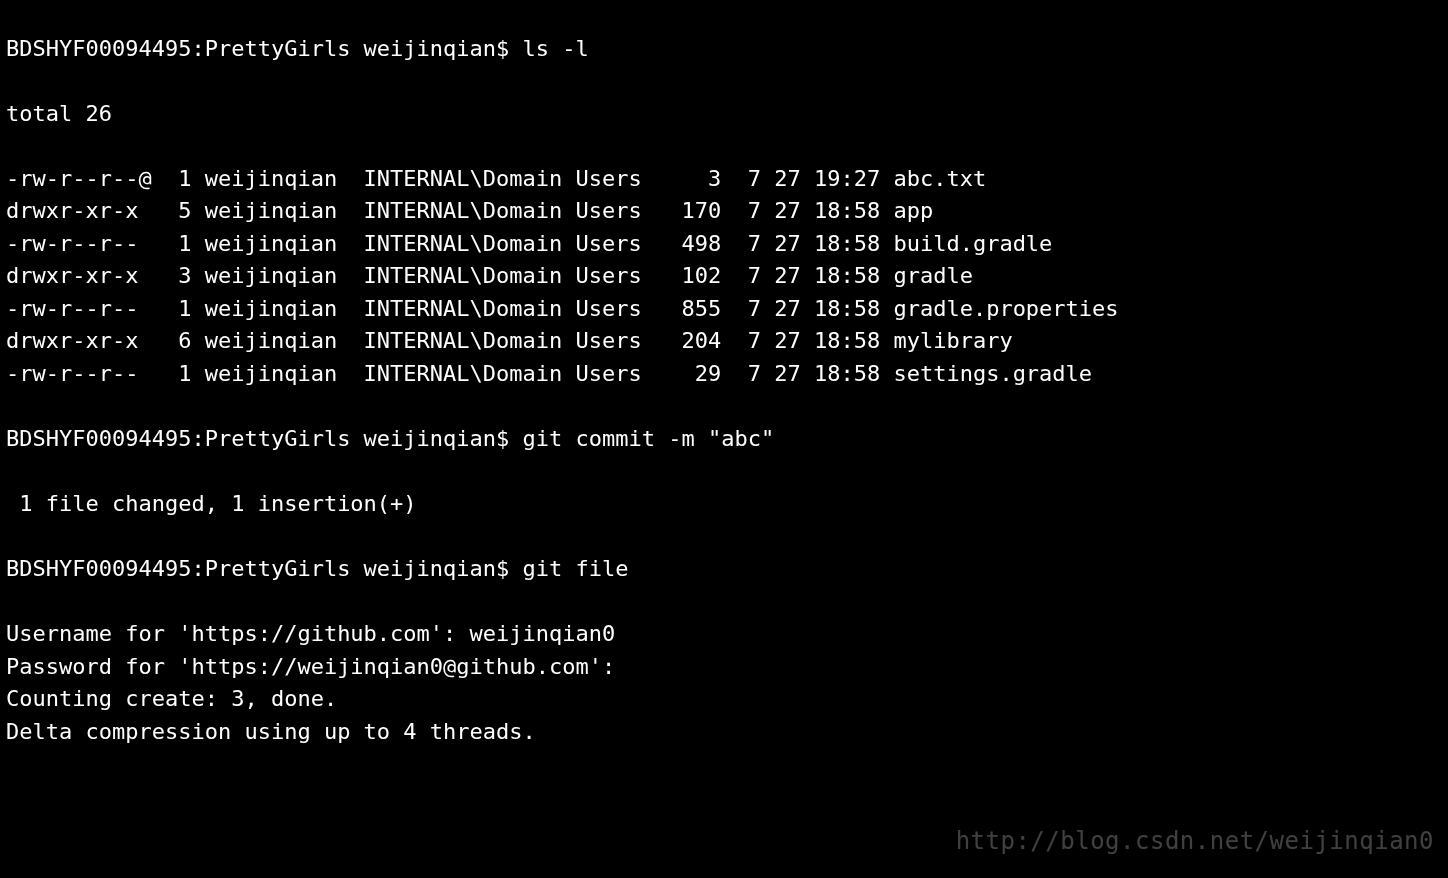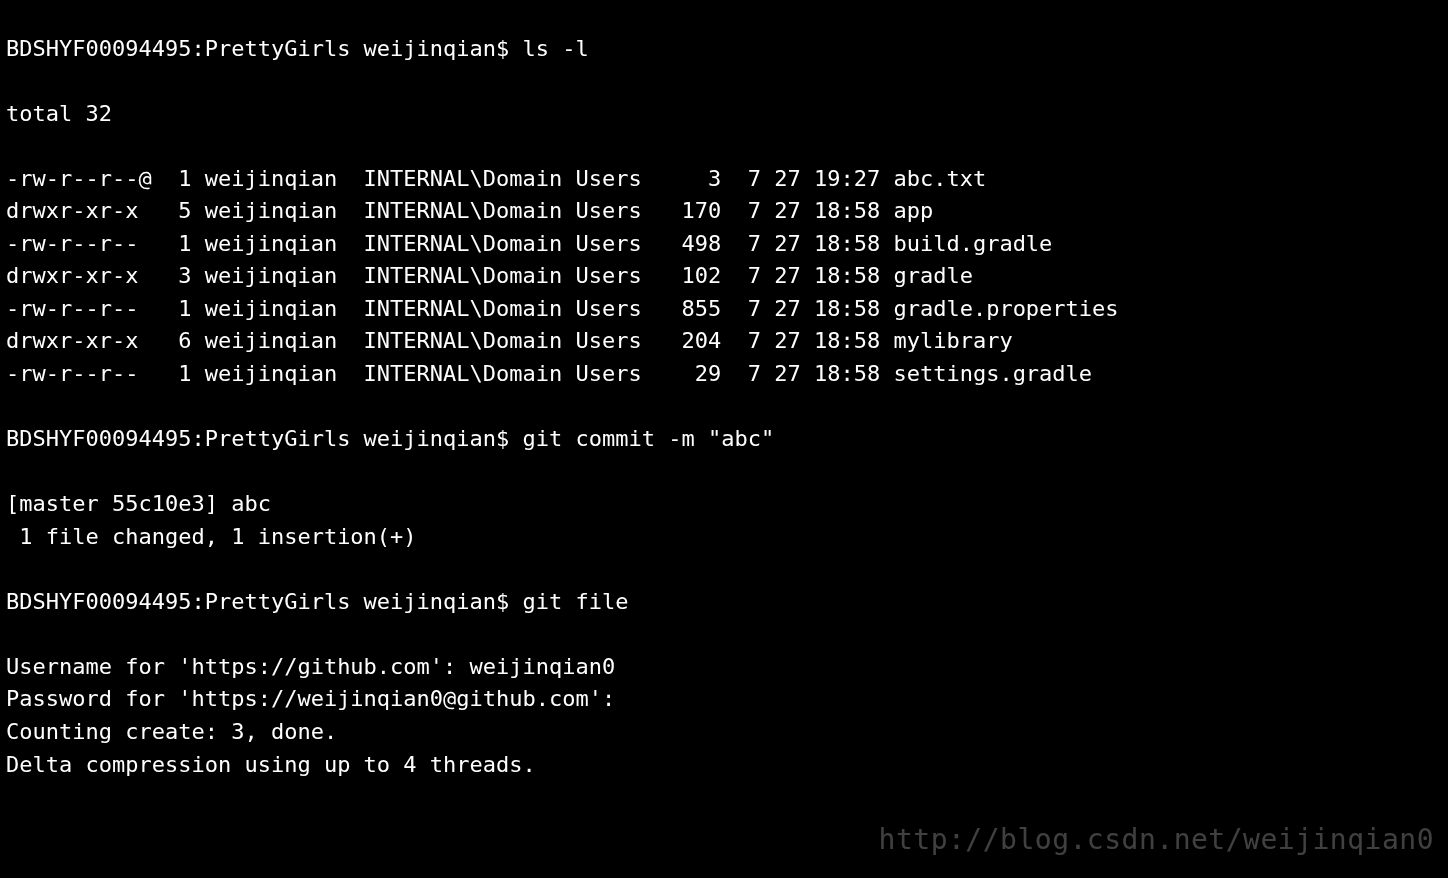--- a/index.html
+++ b/index.html
@@ -17,34 +17,34 @@
   }
   .terminal {
     white-space: pre;
     padding: 0 6px;
   }
   .line { display: block; }
   .watermark {
     position: absolute;
     right: 14px;
     bottom: 18px;
-    font-size: 28px;
+    font-size: 24px;
     color: rgba(255,255,255,0.25);
     font-family: "Menlo", "Consolas", monospace;
     letter-spacing: 0.5px;
     pointer-events: none;
   }
 </style>
 </head>
 <body>
 
 <div class="terminal">
 <span class="line"><span>BDSHYF00094495:PrettyGirls weijinqian$ </span><span>ls -l</span></span>
-<span class="line">total 32</span>
+<span class="line">total 26</span>
 <span class="line">-rw-r--r--@  1 weijinqian  INTERNAL\Domain Users     3  7 27 19:27 abc.txt</span><span class="line">drwxr-xr-x   5 weijinqian  INTERNAL\Domain Users   170  7 27 18:58 app</span><span class="line">-rw-r--r--   1 weijinqian  INTERNAL\Domain Users   498  7 27 18:58 build.gradle</span><span class="line">drwxr-xr-x   3 weijinqian  INTERNAL\Domain Users   102  7 27 18:58 gradle</span><span class="line">-rw-r--r--   1 weijinqian  INTERNAL\Domain Users   855  7 27 18:58 gradle.properties</span><span class="line">drwxr-xr-x   6 weijinqian  INTERNAL\Domain Users   204  7 27 18:58 mylibrary</span><span class="line">-rw-r--r--   1 weijinqian  INTERNAL\Domain Users    29  7 27 18:58 settings.gradle</span>
 <span class="line"><span>BDSHYF00094495:PrettyGirls weijinqian$ </span><span>git commit -m "abc"</span></span>
-<span class="line">[master 55c10e3] abc</span><span class="line"> 1 file changed, 1 insertion(+)</span>
+<span class="line"> 1 file changed, 1 insertion(+)</span>
 <span class="line"><span>BDSHYF00094495:PrettyGirls weijinqian$ </span><span>git file</span></span>
 <span class="line">Username for 'https://github.com': weijinqian0</span><span class="line">Password for 'https://weijinqian0@github.com': </span><span class="line">Counting create: 3, done.</span><span class="line">Delta compression using up to 4 threads.</span>
 
 </div>
 
 <div class="watermark">http://blog.csdn.net/weijinqian0</div>
 
 </body></html>

